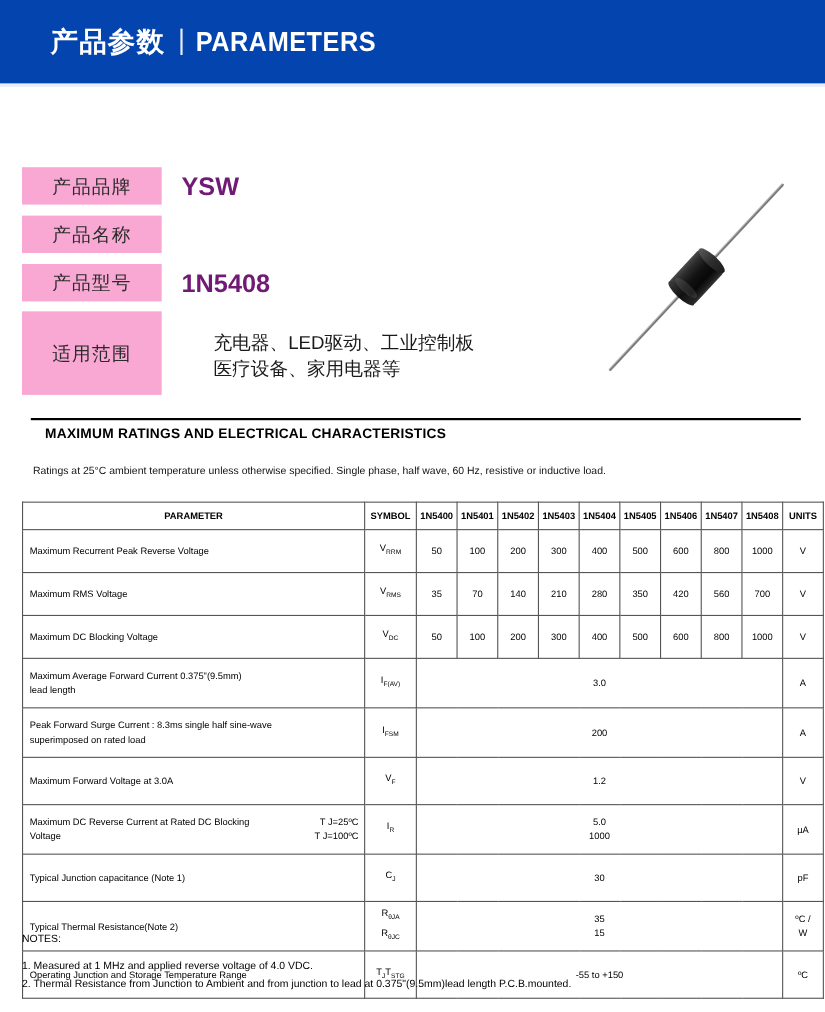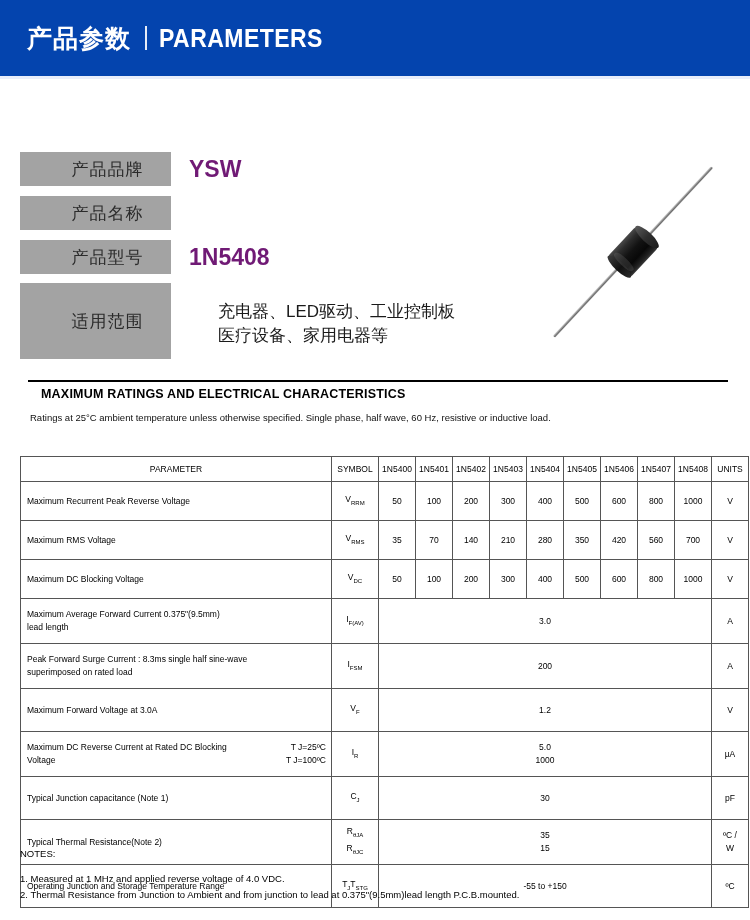--- a/index.html
+++ b/index.html
@@ -22,21 +22,21 @@
     left: 0; top: 0;
     width: 750px;
     height: 76px;
     background: #0444ae;
     display: flex;
     align-items: center;
   }
   .banner-inner {
     display: flex;
     align-items: center;
-    margin-left: 27px;
+    margin-left: 46px;
     color: #ffffff;
   }
   .banner-cn {
     font-size: 25px;
     font-weight: bold;
     letter-spacing: 1px;
     line-height: 1;
   }
   .banner-divider {
     width: 2px;
@@ -68,28 +68,27 @@
     top: 152px;
     width: 470px;
   }
   .pi-row {
     display: flex;
     align-items: stretch;
     margin-bottom: 10px;
   }
   .pi-label {
     width: 127px;
-    background: #a3a3a3;
+    background: #f9a8d4;
     color: #2b2b2b;
     font-size: 17px;
     display: flex;
     align-items: center;
     justify-content: center;
     letter-spacing: 1px;
-    padding-left: 24px;
   }
   .pi-value {
     flex: 1;
     display: flex;
     align-items: center;
     padding-left: 18px;
     font-size: 23px;
     font-weight: bold;
     color: #701a75;
   }
@@ -174,21 +173,21 @@
   .sheet-rule {
     width: 700px;
     height: 2px;
     background: #000000;
     margin-bottom: 5px;
   }
   .sheet-title {
     font-size: 12.5px;
     font-weight: bold;
     letter-spacing: .2px;
-    margin: 0 0 9px 2px;
+    margin: 0 0 20px 2px;
     padding-left: 11px;
   }
   .sheet-note {
     font-size: 9.5px;
     line-height: 15px;
     margin-left: 2px;
     color: #111111;
   }
 
   
@@ -205,21 +204,21 @@
   .ratings-table td, .ratings-table th {
     border: 1px solid #555555;
     padding: 0;
     font-weight: normal;
     vertical-align: middle;
   }
   .ratings-table th {
     height: 24px;
     text-align: center;
     font-size: 8.5px;
-    font-weight: normal;
+    font-weight: bold;
   }
   th.c-param { width: 310px; }
   th.c-symbol { width: 46px; }
   th.c-part { width: 36px; border-radius: 12px; }
   th.c-units { width: 36px; }
   td.param {
     padding: 4px 0 4px 6px;
     line-height: 13px;
     text-align: left;
   }

